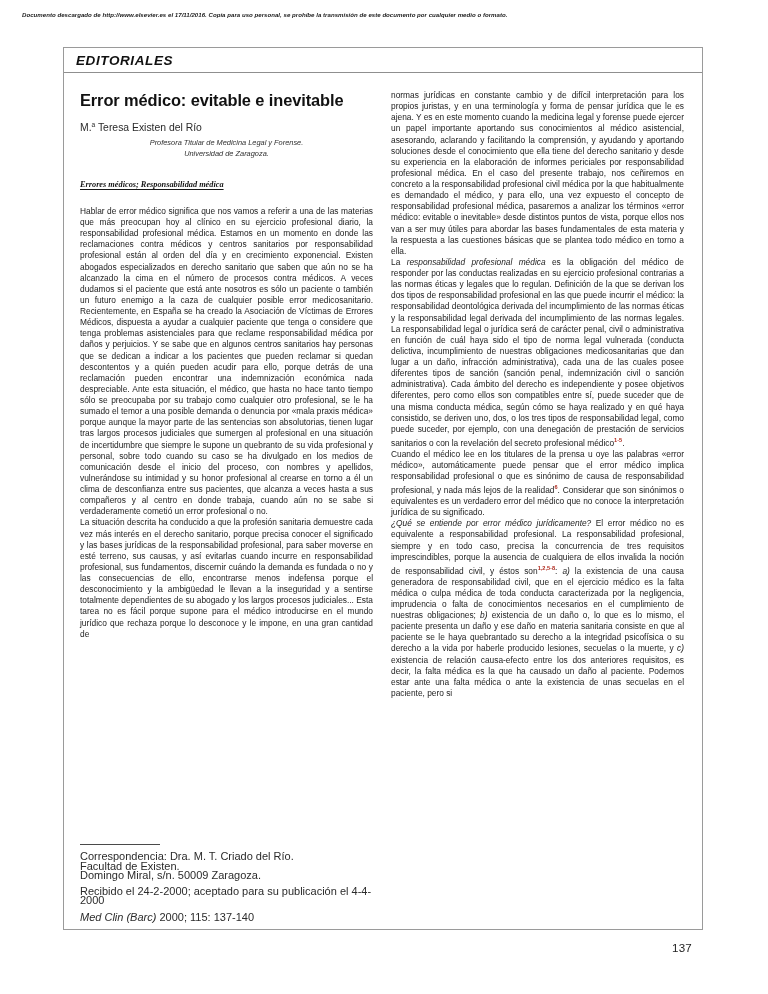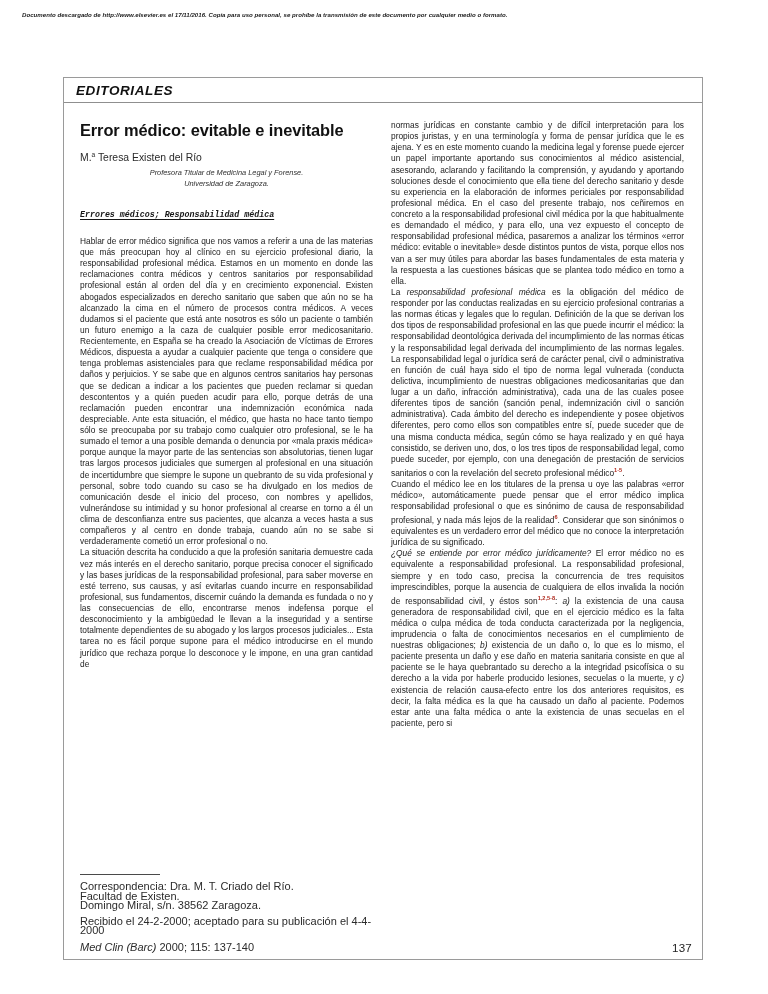--- a/index.html
+++ b/index.html
@@ -36,21 +36,20 @@
   
   .page-frame {
     position: absolute;
     left: 63px;
     top: 47px;
     width: 640px;
     height: 883px;
     border: 1px solid #9a9a9a;
     box-sizing: border-box;
     background: #fff;
-    margin-top: 30px;
   }
 
   .section-head {
     height: 25px;
     border-bottom: 1px solid #8f8f8f;
     box-sizing: border-box;
     display: flex;
     align-items: center;
     padding-left: 12px;
   }
@@ -104,21 +103,21 @@
   .article-affil {
     font-family: "Liberation Sans", sans-serif;
     font-style: italic;
     font-size: 7.4px;
     line-height: 10.2px;
     color: #2e2e2e;
     margin: 0 0 14px 0;
     text-align: center;
   }
   .article-keywords {
-    font-family: Liberation Mono, monospace;
+    font-family: Liberation Serif, serif;
     font-style: italic;
     font-weight: bold;
     font-size: 8.3px;
     color: #161616;
     text-decoration: underline;
     text-underline-offset: 2px;
     margin: 0 0 17px 0;
     display: inline-block;
   }
 
@@ -210,21 +209,21 @@
 
       <div class="body-text" id="left-body">
           <p>Hablar de error médico significa que nos vamos a referir a una de las materias que más preocupan hoy al clínico en su ejercicio profesional diario, la responsabilidad profesional médica. Estamos en un momento en donde las reclamaciones contra médicos y centros sanitarios por responsabilidad profesional están al orden del día y en crecimiento exponencial. Existen abogados especializados en derecho sanitario que saben que aún no se ha alcanzado la cima en el número de procesos contra médicos. A veces dudamos si el paciente que está ante nosotros es sólo un paciente o también un futuro enemigo a la caza de cualquier posible error medicosanitario. Recientemente, en España se ha creado la Asociación de Víctimas de Errores Médicos, dispuesta a ayudar a cualquier paciente que tenga o considere que tenga problemas asistenciales para que reclame responsabilidad médica por daños y perjuicios. Y se sabe que en algunos centros sanitarios hay personas que se dedican a indicar a los pacientes que pueden reclamar si quedan descontentos y a quién pueden acudir para ello, porque detrás de una reclamación pueden encontrar una indemnización económica nada despreciable. Ante esta situación, el médico, que hasta no hace tanto tiempo sólo se preocupaba por su trabajo como cualquier otro profesional, se le ha sumado el temor a una posible demanda o denuncia por «mala praxis médica» porque aunque la mayor parte de las sentencias son absolutorias, tienen lugar tras largos procesos judiciales que sumergen al profesional en una situación de incertidumbre que siempre le supone un quebranto de su vida profesional y personal, sobre todo cuando su caso se ha divulgado en los medios de comunicación desde el inicio del proceso, con nombres y apellidos, vulnerándose su intimidad y su honor profesional al crearse en torno a él un clima de desconfianza entre sus pacientes, que alcanza a veces hasta a sus compañeros y al centro en donde trabaja, cuando aún no se sabe si verdaderamente cometió un error profesional o no.</p>
           <p>La situación descrita ha conducido a que la profesión sanitaria demuestre cada vez más interés en el derecho sanitario, porque precisa conocer el significado y las bases jurídicas de la responsabilidad profesional, para saber moverse en esté terreno, sus causas, y así evitarlas cuando incurre en responsabilidad profesional, sus fundamentos, discernir cuándo la demanda es fundada o no y las consecuencias de ello, encontrarse menos indefensa porque el desconocimiento y la ambigüedad le llevan a la inseguridad y a sentirse totalmente dependientes de su abogado y los largos procesos judiciales... Esta tarea no es fácil porque supone para el médico introducirse en el mundo jurídico que rechaza porque lo desconoce y le impone, en una gran cantidad de</p>
         </div>
 
       <div class="footnote">
         <div class="footnote-rule"></div>
         <p>Correspondencia: Dra. M. T. Criado del Río.</p>
         <p>Facultad de Existen.</p>
-        <p>Domingo Miral, s/n. 38562 Zaragoza.</p>
+        <p>Domingo Miral, s/n. 50009 Zaragoza.</p>
         <p class="fn-gap">Recibido el 24-2-2000; aceptado para su publicación el 4-4-2000</p>
         <p class="fn-journal"><span>Med Clin (Barc)</span><span class="nonital"> 2000; 115: 137-140</span></p>
       </div>
     </div>
 
     <div class="col">
       <div class="body-text" id="right-body">
           <p><span>normas jurídicas en constante cambio y de difícil interpretación para los propios juristas, y en una terminología y forma de pensar jurídica que le es ajena. Y es en este momento cuando la medicina legal y forense puede ejercer un papel importante aportando sus conocimientos al médico asistencial, asesorando, aclarando y facilitando la comprensión, y ayudando y aportando soluciones desde el conocimiento que ella tiene del derecho sanitario y desde su experiencia en la elaboración de informes periciales por responsabilidad profesional médica. En el caso del presente trabajo, nos ceñiremos en concreto a la responsabilidad profesional civil médica por la que habitualmente es demandado el médico, y para ello, una vez expuesto el concepto de responsabilidad profesional médica, pasaremos a analizar los términos «error médico: evitable o inevitable» desde distintos puntos de vista, porque ellos nos van a ser muy útiles para abordar las bases fundamentales de esta materia y la respuesta a las cuestiones básicas que se plantea todo médico en torno a ella.</span></p>
           <p><span>La </span><em>responsabilidad profesional médica</em><span> es la obligación del médico de responder por las conductas realizadas en su ejercicio profesional contrarias a las normas éticas y legales que lo regulan. Definición de la que se derivan los dos tipos de responsabilidad profesional en las que puede incurrir el médico: la responsabilidad deontológica derivada del incumplimiento de las normas éticas y la responsabilidad legal derivada del incumplimiento de las normas legales. La responsabilidad legal o jurídica será de carácter penal, civil o administrativa en función de cuál haya sido el tipo de norma legal vulnerada (conducta delictiva, incumplimiento de nuestras obligaciones medicosanitarias que dan lugar a un daño, infracción administrativa), cada una de las cuales posee diferentes tipos de sanción (sanción penal, indemnización civil o sanción administrativa). Cada ámbito del derecho es independiente y posee objetivos diferentes, pero como ellos son compatibles entre sí, puede suceder que de una misma conducta médica, según cómo se haya realizado y en qué haya consistido, se deriven uno, dos, o los tres tipos de responsabilidad legal, como puede suceder, por ejemplo, con una denegación de prestación de servicios sanitarios o con la revelación del secreto profesional médico</span><sup>1-5</sup><span>.</span></p>
           <p><span>Cuando el médico lee en los titulares de la prensa u oye las palabras «error médico», automáticamente puede pensar que el error médico implica responsabilidad profesional o que es sinónimo de causa de responsabilidad profesional, y nada más lejos de la realidad</span><sup>6</sup><span>. Considerar que son sinónimos o equivalentes es un verdadero error del médico que no conoce la interpretación jurídica de su significado.</span></p>

